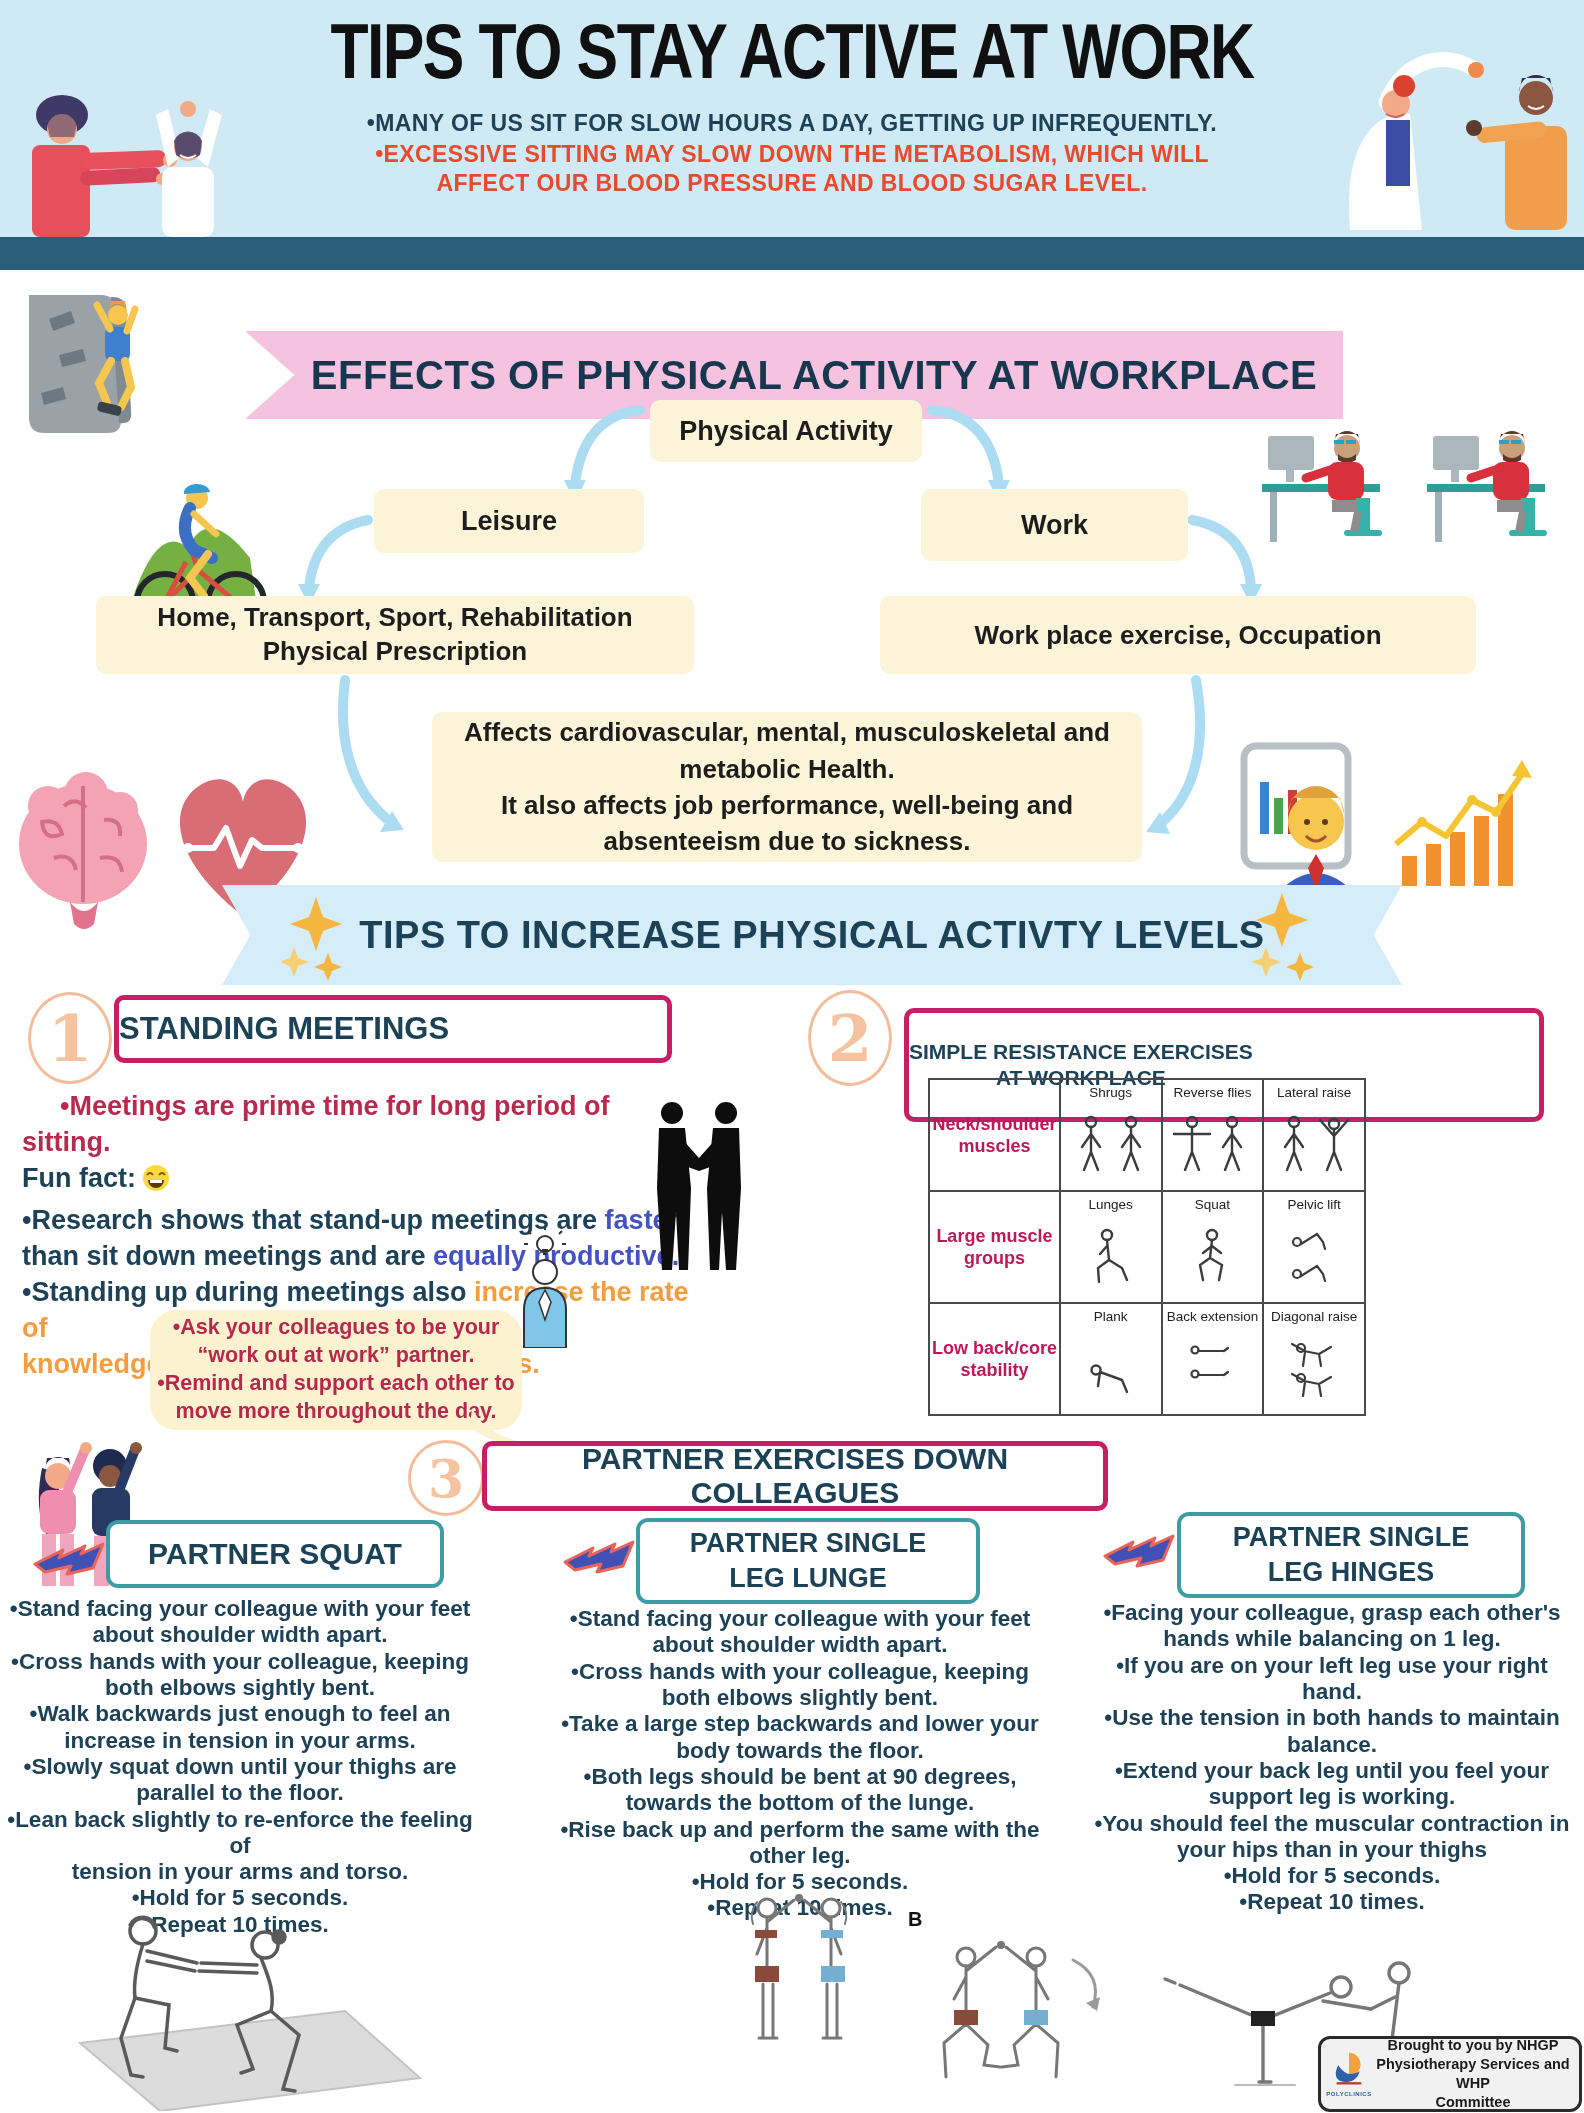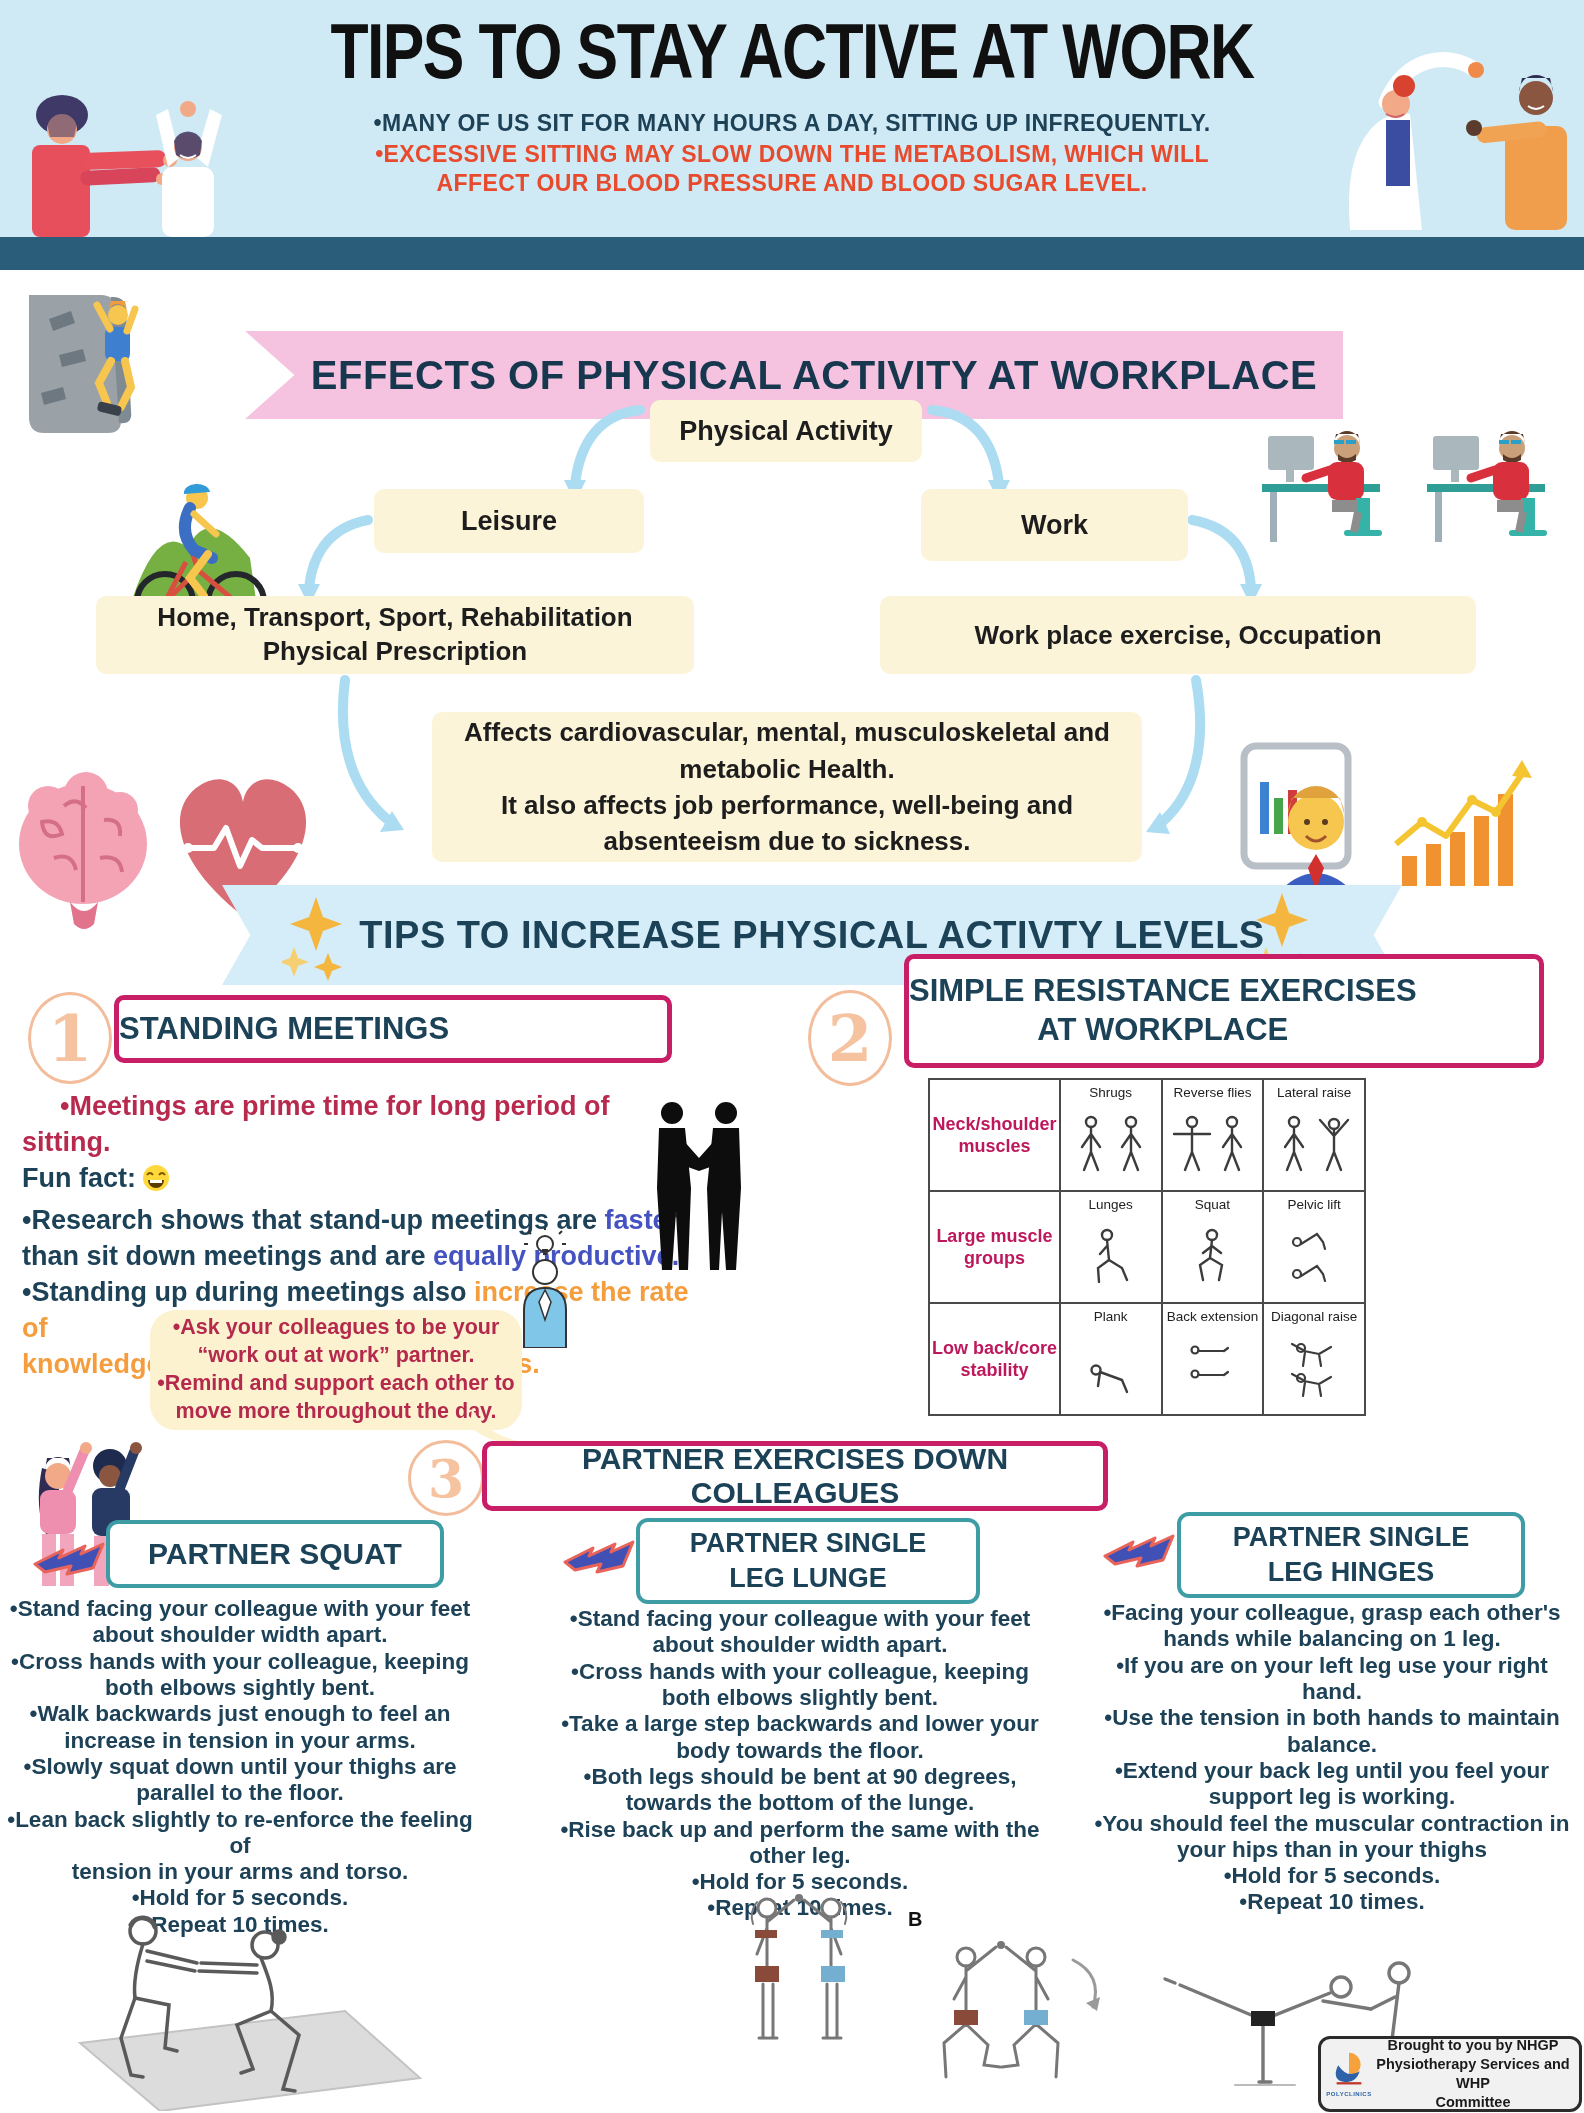--- a/index.html
+++ b/index.html
@@ -41,21 +41,21 @@
        font-family:"DejaVu Serif", serif;font-weight:900;color:#f6c3a0;
        text-shadow:0 0 2px #ffffff;}
   #num1{left:28px;top:992px;width:78px;height:86px;font-size:64px;}
   #num2{left:808px;top:990px;width:78px;height:90px;font-size:64px;}
   #num3{left:408px;top:1440px;width:70px;height:70px;font-size:52px;}
 
   
   .mbox{background:#fff;border:5px solid #c81e66;border-radius:10px;display:flex;align-items:center;justify-content:flex-start;
         text-align:center;color:#1c4258;font-weight:800;}
   #box1{left:114px;top:995px;width:548px;height:58px;font-size:31px;}
-  #box2{left:904px;top:954px;width:630px;height:104px;font-size:31px;line-height:1.25;}
+  #box2{left:904px;top:1008px;width:630px;height:104px;font-size:21px;line-height:1.25;}
   #box3{left:482px;top:1441px;width:616px;height:60px;font-size:30px;}
   .tbox{background:#fff;border:4px solid #3d9ca4;border-radius:12px;display:flex;align-items:center;justify-content:center;
         text-align:center;color:#1c4258;font-weight:800;}
   #boxp1{left:106px;top:1520px;width:330px;height:60px;font-size:30px;}
   #boxp2{left:636px;top:1518px;width:336px;height:78px;font-size:27px;line-height:1.3;}
   #boxp3{left:1177px;top:1512px;width:340px;height:78px;font-size:27px;line-height:1.3;}
 
   
   #smtext{left:22px;top:1088px;width:680px;font-size:27px;font-weight:800;line-height:1.34;}
   #smtext p{margin:0;}
@@ -129,21 +129,21 @@
     <path d="M96,84 q10,6 18,0" stroke="#c66" stroke-width="2" fill="none"></path>
     <rect x="215" y="96" width="62" height="104" rx="10" fill="#f09d4c"></rect>
     <circle cx="246" cy="68" r="17" fill="#8a5640"></circle>
     <path d="M229,62 a17,17 0 0 1 34,0 l-3,-14 h-28 z" fill="#2f2f52"></path>
     <path d="M238,76 q8,6 16,0" stroke="#fff" stroke-width="2" fill="none"></path>
     <rect x="186" y="98" width="70" height="16" rx="8" fill="#f0a453" transform="rotate(-6 186 98)"></rect>
     <circle cx="184" cy="98" r="8" fill="#5a3b2d"></circle>
   </svg>
 
   <div id="title" class="abs">TIPS TO STAY ACTIVE AT WORK</div>
-  <div id="hb1" class="abs">•MANY OF US SIT FOR MANY HOURS A DAY, SITTING UP INFREQUENTLY.</div>
+  <div id="hb1" class="abs">•MANY OF US SIT FOR SLOW HOURS A DAY, GETTING UP INFREQUENTLY.</div>
   <div id="hb2" class="abs pre">•EXCESSIVE SITTING MAY SLOW DOWN THE METABOLISM, WHICH WILL
 AFFECT OUR BLOOD PRESSURE AND BLOOD SUGAR LEVEL.</div>
   <div id="tealbar" class="abs"></div>
 
   <div id="pinkbanner" class="abs">
     <span>EFFECTS OF PHYSICAL ACTIVITY AT WORKPLACE</span>
   </div>
 
   <svg class="abs" style="left:15px;top:285px" width="145" height="150" viewBox="0 0 145 150">
     <path d="M14,10 h72 q14,0 15,14 l5,110 q1,14 -13,14 h-64 q-14,0 -15,-14 z" fill="#9aa2a8"></path>

